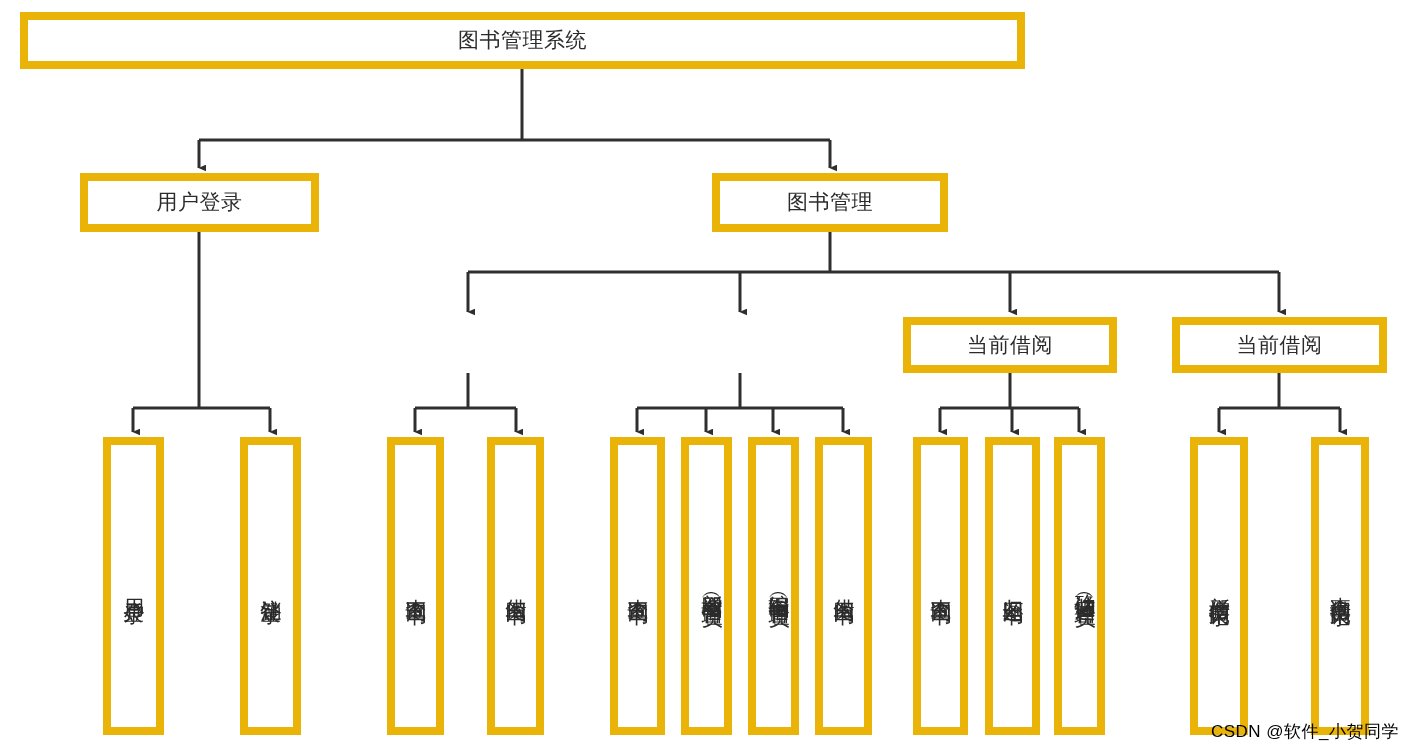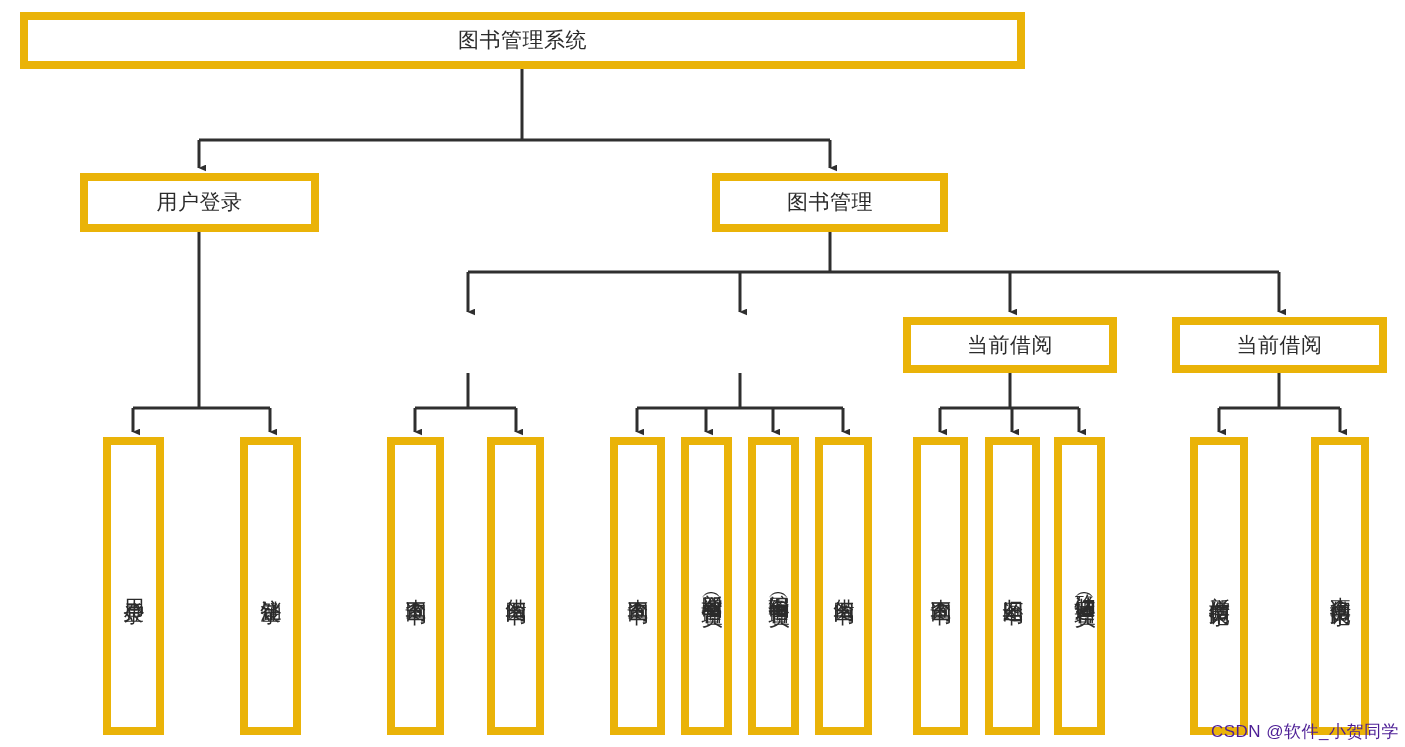--- a/index.html
+++ b/index.html
@@ -55,21 +55,21 @@
   }
   .node-label {
     display: block;
     white-space: pre-line;
   }
   #watermark {
     position: absolute;
     right: 6px;
     bottom: 4px;
     font-size: 17px;
-    color: #4c1d95;
+    color: #000000;
     white-space: nowrap;
     letter-spacing: 0.5px;
   }
 </style>
 </head>
 <body>
 
 <div id="diagram-root">
 
   <svg id="edge-layer" viewBox="0 0 1405 747" width="1405" height="747" xmlns="http://www.w3.org/2000/svg">

